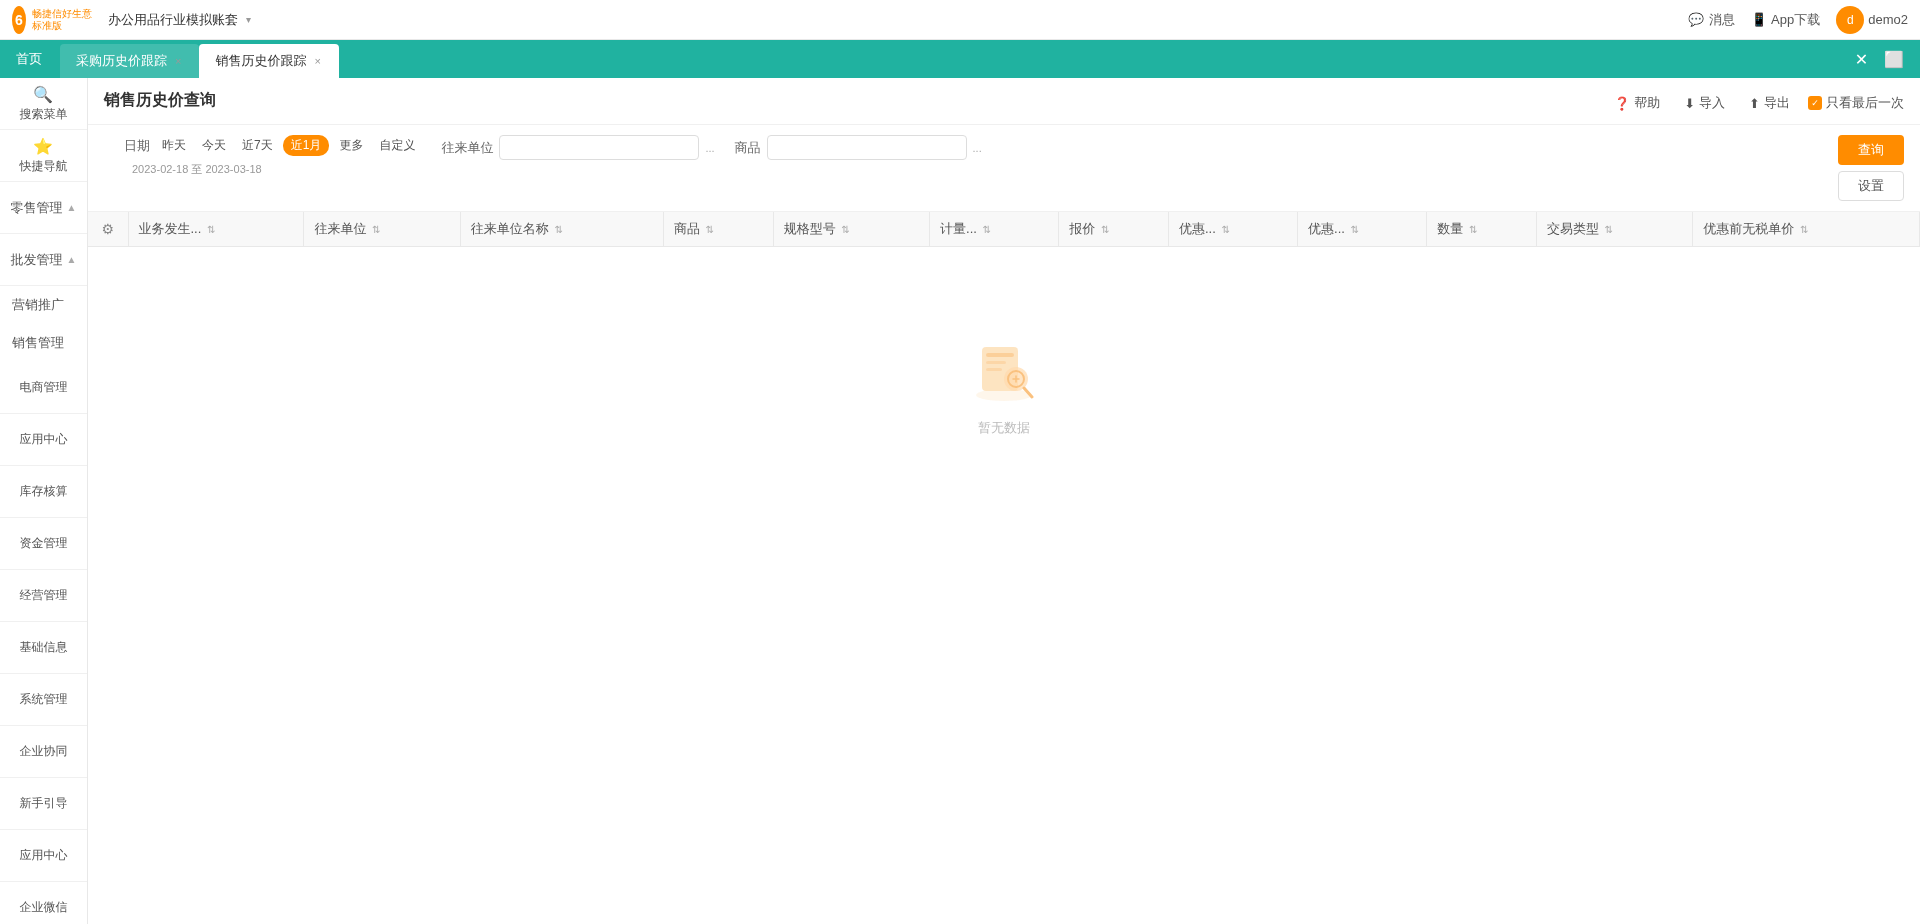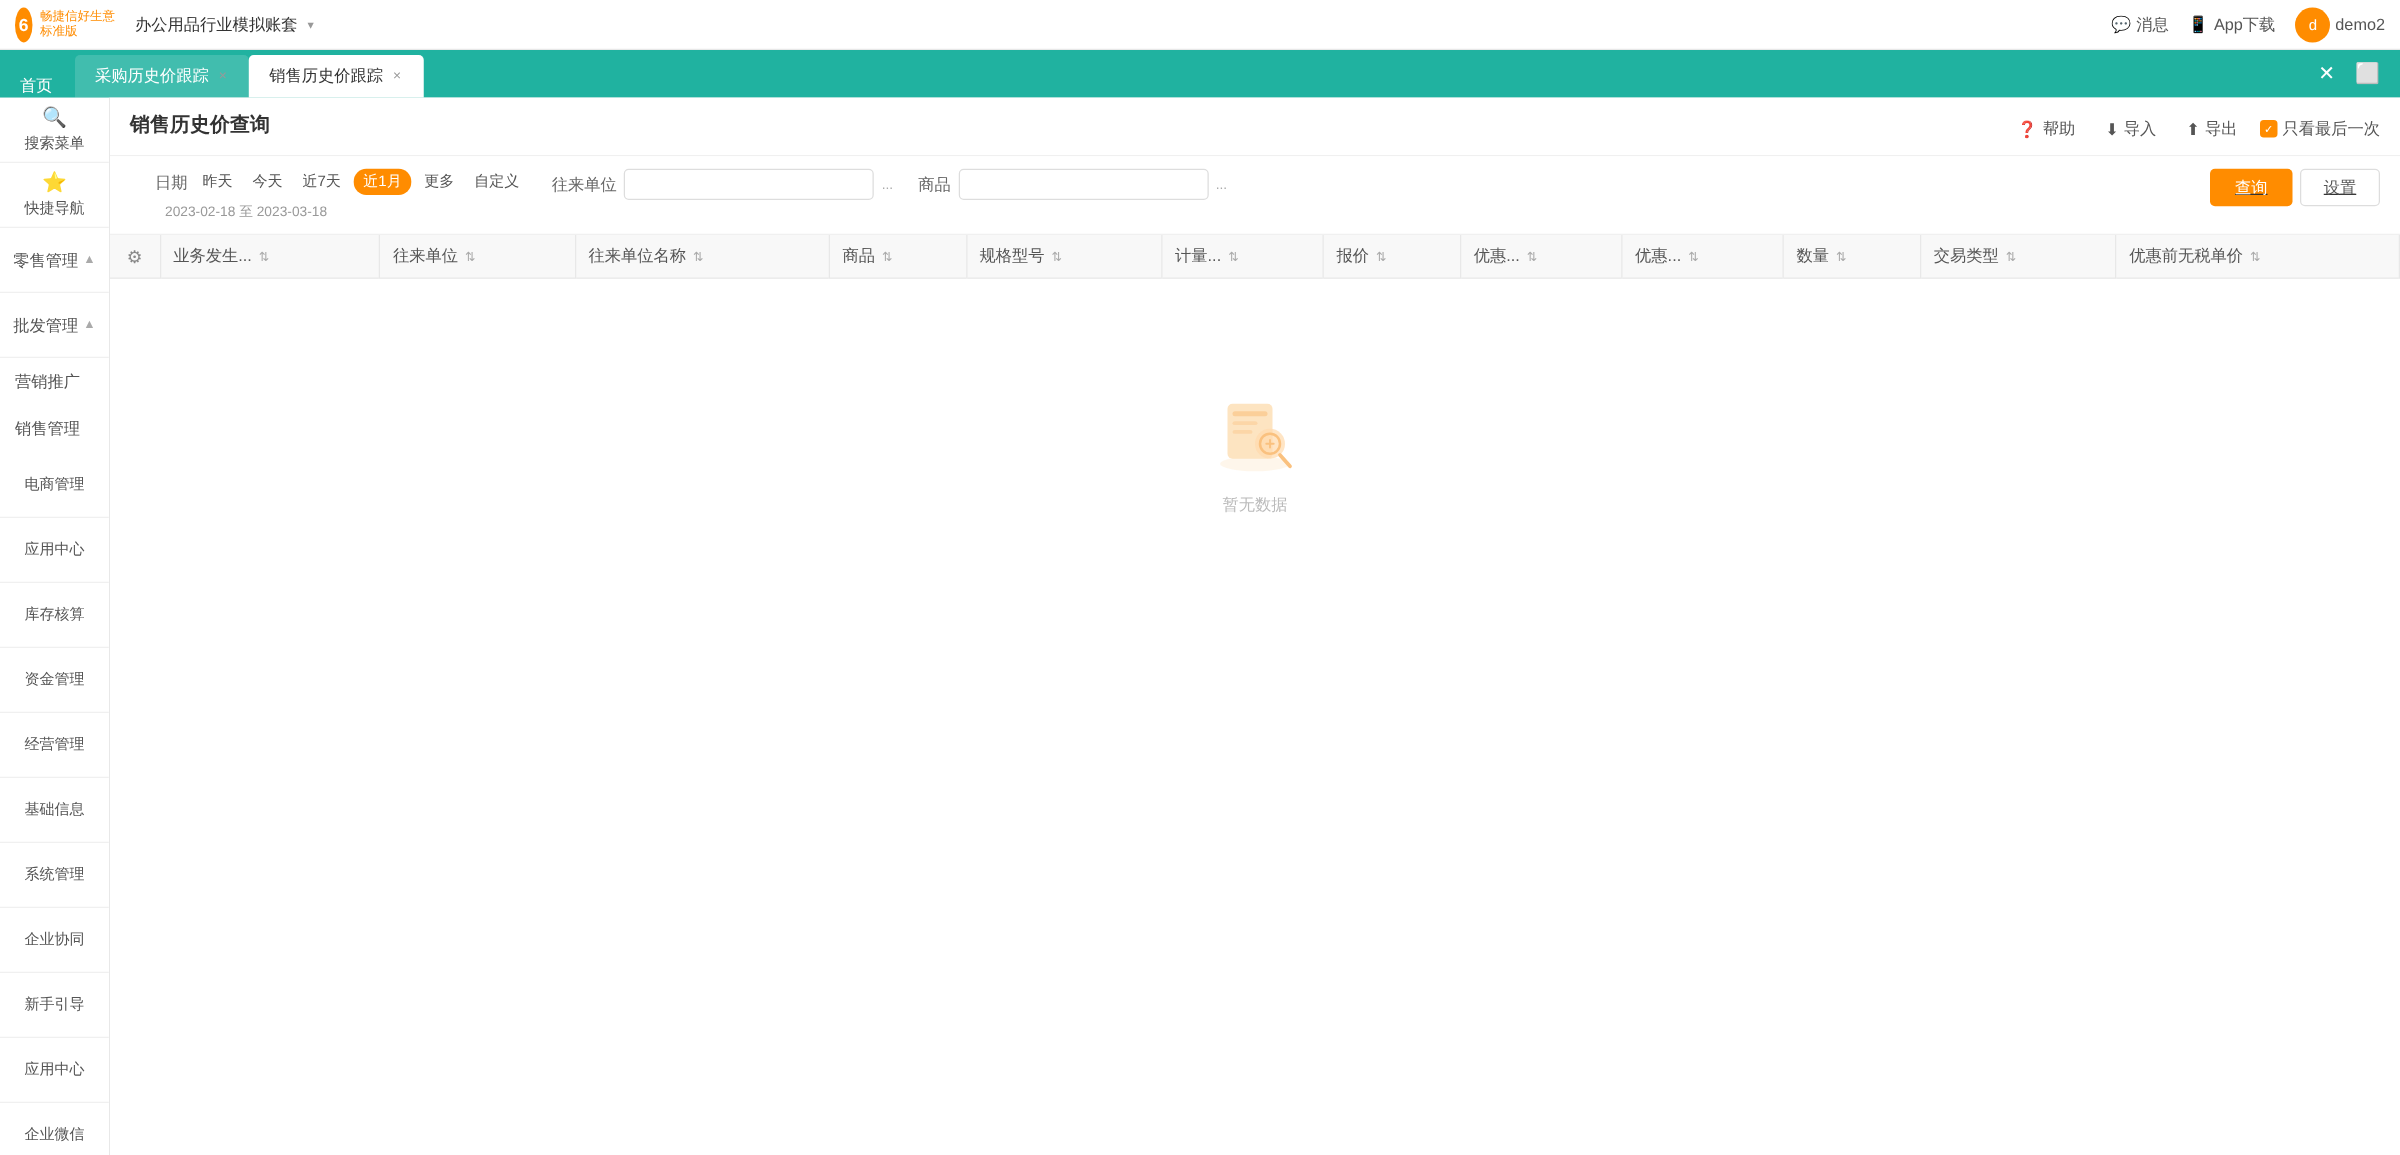--- a/index.html
+++ b/index.html
@@ -91,21 +91,20 @@
       padding: 0 16px;
       font-size: 13px;
       cursor: pointer;
       position: relative;
       color: rgba(255,255,255,0.85);
       gap: 6px;
     }
     .tab-item.home {
       background: transparent;
       color: white;
-      align-items: flex-end;
     }
     .tab-item.active {
       background: white;
       color: #333;
       border-radius: 4px 4px 0 0;
       margin-top: 4px;
       height: 34px;
     }
     .tab-item.inactive {
       background: rgba(255,255,255,0.15);
@@ -510,21 +509,21 @@
             <input class="filter-input" style="width: 200px;">
             <span class="filter-dots">...</span>
           </div>
 
           <div style="display:flex; align-items:center; gap:6px;">
             <span class="filter-label">商品</span>
             <input class="filter-input" style="width: 200px;">
             <span class="filter-dots">...</span>
           </div>
 
-          <div style="display:flex; flex-direction:row; gap:6px; margin-left:auto;text-decoration:underline;">
+          <div style="display:flex; flex-direction:column; gap:6px; margin-left:auto;">
             <button class="query-btn">查询</button>
             <button class="settings-btn">设置</button>
           </div>
         </div>
       </div>
 
       <div class="table-container">
         <table>
           <thead>
             <tr>

